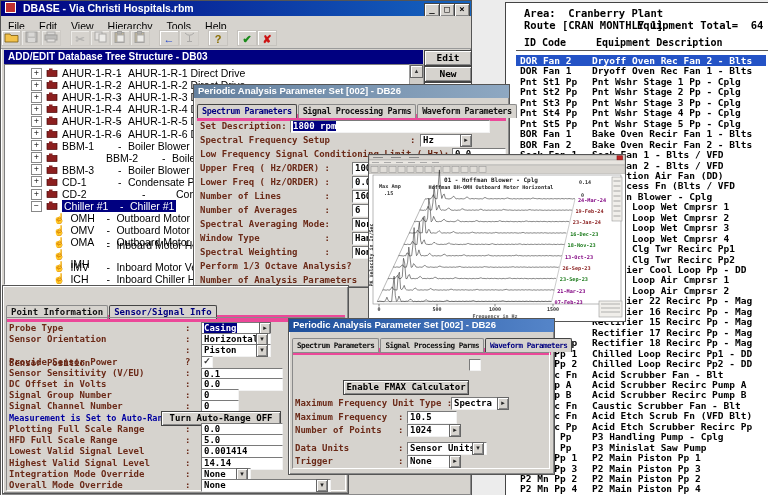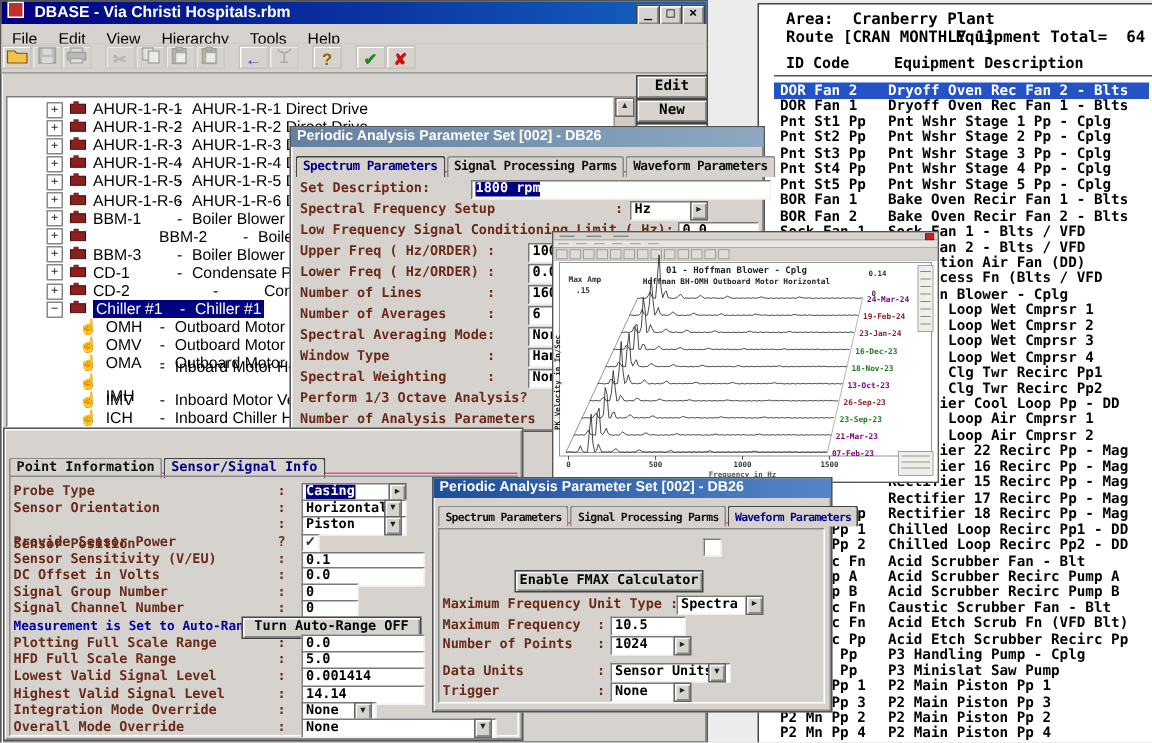--- a/index.html
+++ b/index.html
@@ -31,21 +31,21 @@
         line-height:7px;text-align:center;color:#333;margin-right:4px;flex:0 0 auto;}
   .tcode{width:52px;flex:0 0 auto;}
   .tdash{width:10px;flex:0 0 auto;}
   .selTree{background:#000080;color:#fff;padding:0 2px;}
   .sbar{position:absolute;width:13px;background:#d0cdc8;border:1px solid #9a9a9a;}
   .sarr{position:absolute;left:0;width:11px;height:11px;background:#d6d3ce;border:1px solid #666;
         box-shadow:inset 1px 1px 0 #fff;font-size:6px;text-align:center;line-height:10px;color:#333;}
   .sidebtn{position:absolute;left:423px;width:46px;height:14px;background:#d6d3ce;border:1px solid #444;
         box-shadow:inset 1px 1px 0 #fff,inset -1px -1px 0 #888;
         font:bold 9.5px "DejaVu Sans Mono",monospace;text-align:center;line-height:13px;color:#000;}
-  .tabs{position:absolute;white-space:nowrap;border-bottom:1px solid #ec4899;}
+  .tabs{position:absolute;white-space:nowrap;border-bottom:7px solid #ec4899;}
   .tab{display:inline-block;height:13px;line-height:13px;padding:0 4px;margin-right:1px;
        border:1px solid #8a8a8a;border-bottom:none;border-radius:2px 2px 0 0;background:#d6d3ce;
        font-family:"DejaVu Sans Mono",monospace;font-weight:bold;color:#111;}
   .tab.act{color:#000080;border-color:#444;}
   .frow{position:absolute;height:12px;}
   .flabel{position:absolute;white-space:pre;font:bold 9px "DejaVu Sans Mono",monospace;color:#6b2a18;}
   .fcolon{position:absolute;font:bold 9px "DejaVu Sans Mono",monospace;color:#6b2a18;}
   .box{position:absolute;height:11px;background:#fff;border:1px solid;border-color:#7a7a7a #f2f2f2 #f2f2f2 #7a7a7a;
        font:bold 9px "DejaVu Sans Mono",monospace;color:#000;line-height:10px;padding-left:2px;
        white-space:pre;overflow:hidden;}
@@ -162,20 +162,21 @@
           </svg></button><button class="tbtn" style="opacity: 0.55; padding: 0px;"><svg width="12" height="12">
             <rect x="1" y="1.5" width="9" height="10" fill="#b0a070" stroke="#777"></rect>
             <rect x="3.5" y="0.5" width="4" height="2.5" fill="#999" stroke="#777"></rect>
             <rect x="3" y="4" width="7" height="7" fill="#fff" stroke="#888"></rect>
           </svg></button><span class="gap"></span><button class="tbtn" style="opacity: 1; padding: 0px;"><span style="color: rgb(34, 68, 204);">←</span></button><button class="tbtn" style="opacity: 0.55; padding: 0px;"><svg width="13" height="12">
             <path d="M2 2 q4.5 4.5 9 0" stroke="#888" fill="none"></path>
             <line x1="6.5" y1="4.5" x2="6.5" y2="10" stroke="#888"></line>
             <path d="M4 10.5 h5" stroke="#888"></path>
           </svg></button><span class="gap"></span><button class="tbtn" style="opacity: 1; padding: 0px;"><span style="color: rgb(138, 109, 0);">?</span></button><span class="gap"></span><button class="tbtn" style="opacity: 1; padding: 0px;"><span style="color: rgb(26, 138, 26);">✔</span></button><button class="tbtn" style="opacity: 1; padding: 0px;"><span style="color: rgb(204, 17, 17);">✘</span></button></div>
 
+    <div class="paneltitle" style="left:3px;top:49px;width:411px">ADD/EDIT Database Tree Structure - DB03</div>
     <div class="treearea" style="left:3px;top:63px;width:404px;height:219px"></div>
     <div id="tree-rows">
         <div class="trow" style="left: 30px; top: 66px;">
           <div class="expbox">+</div>
           <span style="margin-right: 4px;"><svg width="12" height="9">
               <rect x="1" y="2.5" width="10" height="6" fill="#8c1f1f" stroke="#4a0808" stroke-width="0.7"></rect>
               <rect x="3" y="0.5" width="3.5" height="2.5" fill="#8c1f1f"></rect>
             </svg></span>
           <span style="display: inline-flex;">
             <span class="tcode" style="width: 56px;">AHUR-1-R-1</span>
@@ -377,21 +378,21 @@
   </div>
 
   <div class="win" id="db26-1" style="left:193px;top:84px;width:315px;height:202px">
     <div class="tbar tb-inact">
       <span>Periodic Analysis Parameter Set [002] - DB26</span>
     </div>
     <div class="tabs" style="left:3px;top:15px;right:3px;height:14px" id="db26-1-tabs"><span class="tab act" style="font-size: 8.5px; letter-spacing: -0.4px;">Spectrum Parameters</span><span class="tab" style="font-size: 8.5px; letter-spacing: -0.4px;">Signal Processing Parms</span><span class="tab" style="font-size: 8.5px; letter-spacing: -0.4px;">Waveform Parameters</span></div>
     <div id="db26-1-rows">
         <div class="frow" style="left: 0px; right: 0px; top: 35px;">
           <div class="flabel" style="left: 6px; top: 1px;">Set Description: </div>
-          <div class="box" style="left: 96px; top: 0px; width: 196px; margin-left: 24px;"><span class="hl">1800 rpm</span></div>
+          <div class="box" style="left: 96px; top: 0px; width: 196px;"><span class="hl">1800 rpm</span></div>
         </div>
         <div class="frow" style="left: 0px; right: 0px; top: 49px;">
           <div class="flabel" style="left: 6px; top: 1px;">Spectral Frequency Setup</div>
           <div class="fcolon" style="left: 216px; top: 1px;">:</div>
           <div class="box" style="left: 226px; top: 0px; width: 38px;"><span>Hz</span></div>
           <div class="abtn" style="left: 266px; top: 0px;">▸</div>
         </div>
         <div class="frow" style="left: 0px; right: 0px; top: 63px;">
           <div class="flabel" style="left: 6px; top: 1px;">Low Frequency Signal Conditioning Limit ( Hz):</div>
           <div class="box" style="left: 258px; top: 0px; width: 50px;"><span>0.0</span></div>

